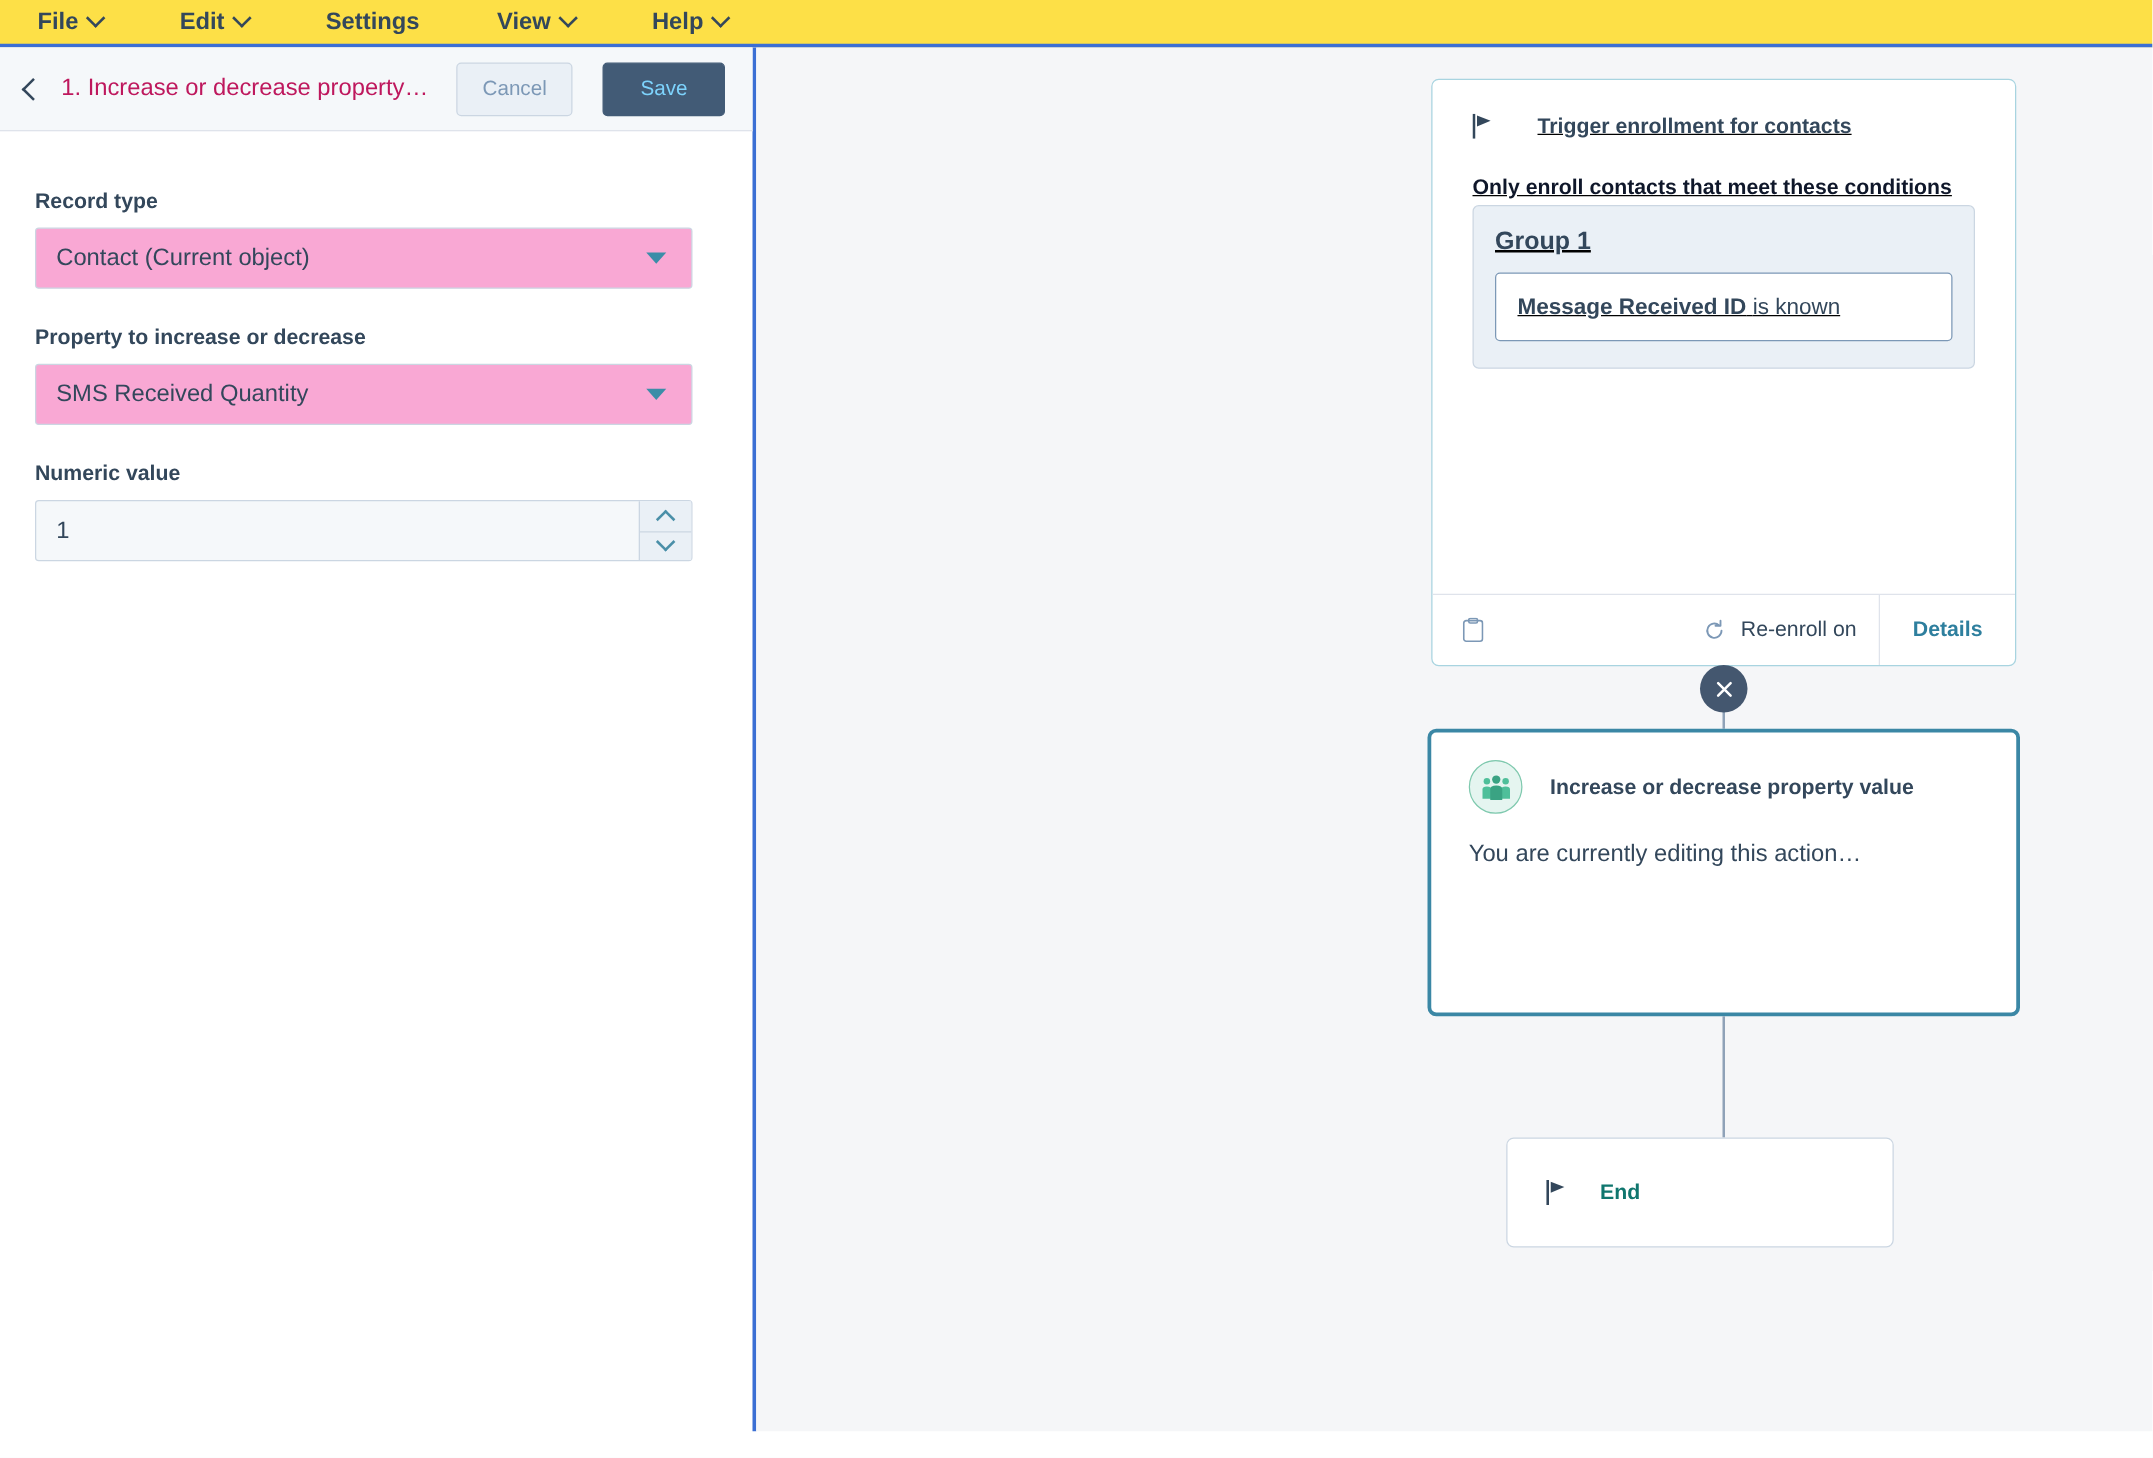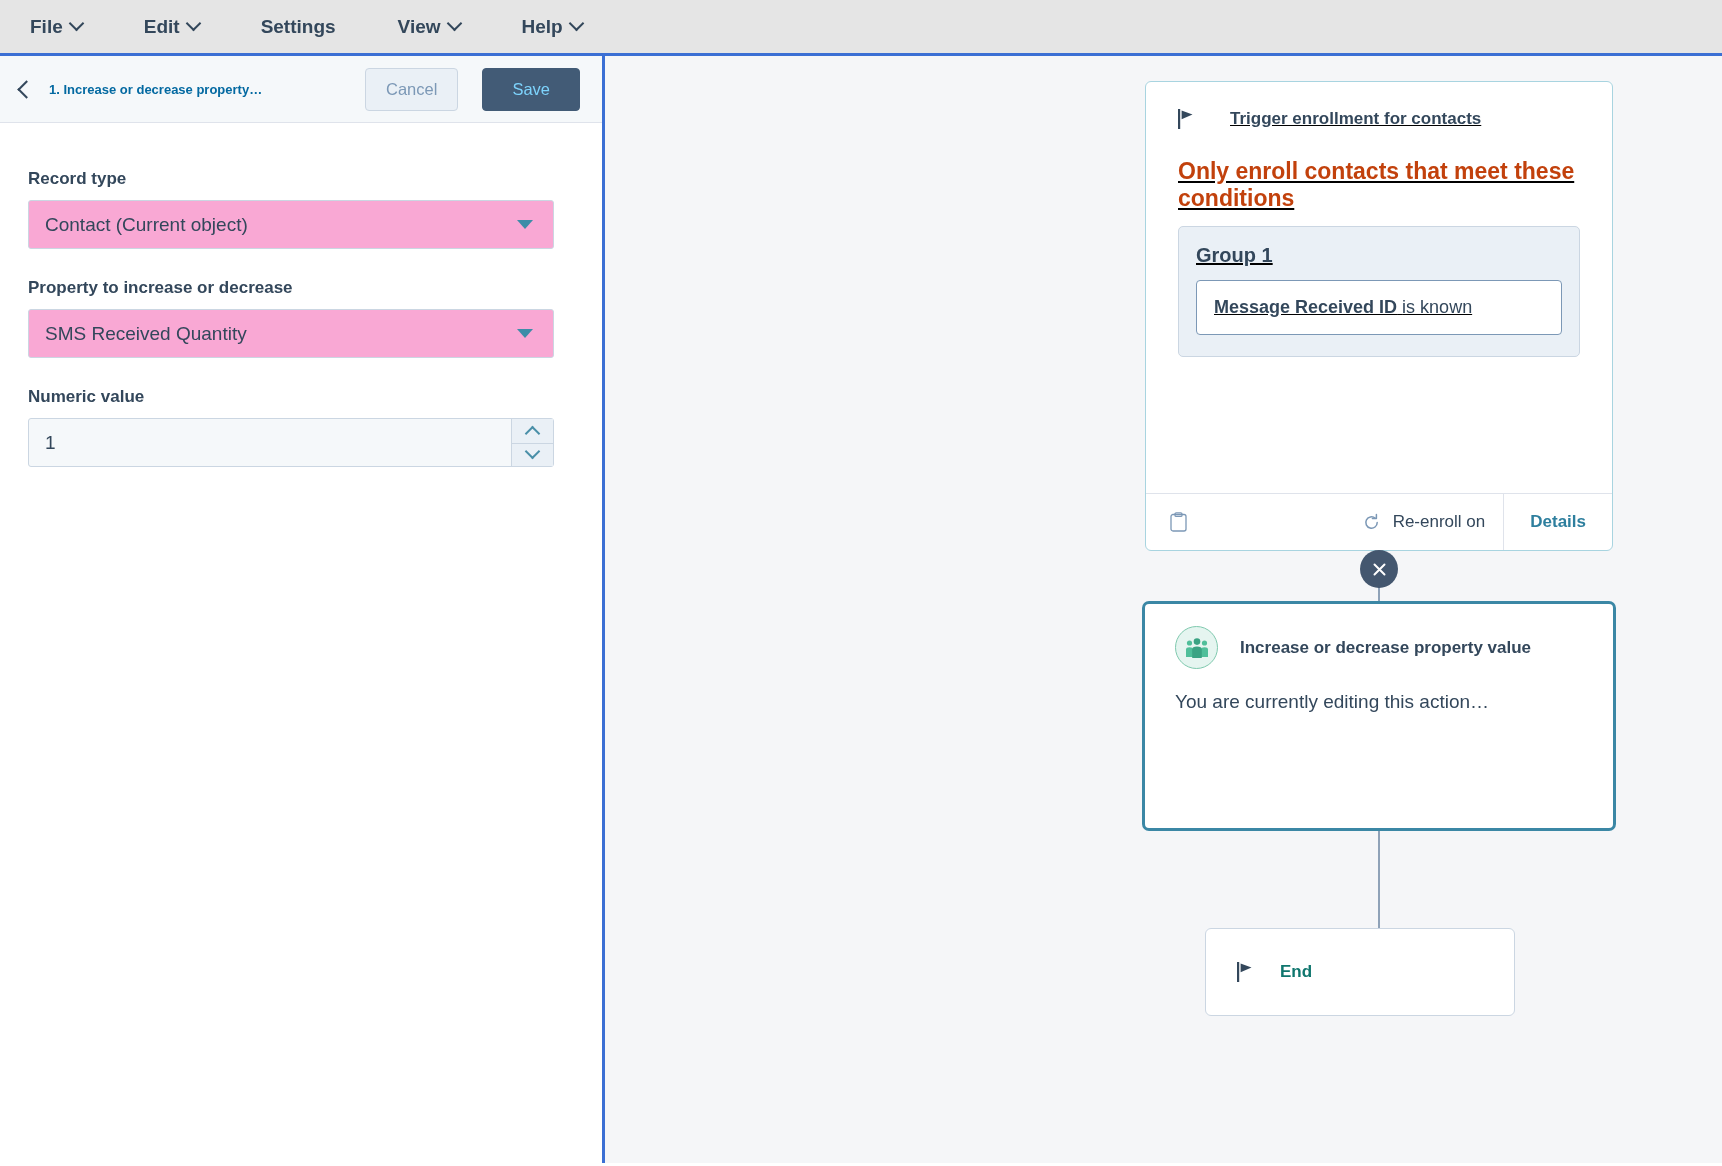--- a/index.html
+++ b/index.html
@@ -5,22 +5,22 @@
   * { box-sizing: border-box; margin: 0; padding: 0; }
   html, body {
     width: 1722px; height: 1166px;
     font-family: "Liberation Sans", sans-serif;
     background: #ffffff;
     overflow: hidden;
   }
 
   
   .menubar {
-    height: 56px;
-    background: #e5e5e5;
+    height: 38px;
+    background: #fde047;
     display: flex;
     align-items: center;
     padding-left: 30px;
     border-bottom: 3px solid #3b6fd4;
   }
   .menu-item {
     display: flex;
     align-items: center;
     gap: 8px;
     font-size: 19px;
@@ -62,23 +62,23 @@
     width: 13px; height: 13px;
     border-left: 2.6px solid #33475b;
     border-bottom: 2.6px solid #33475b;
     transform: rotate(45deg);
     margin-left: 6px;
     margin-right: 4px;
     cursor: pointer;
     flex: 0 0 auto;
   }
   .panel-title {
-    font-size: 13px;
-    font-weight: bold;
-    color: #0369a1;
+    font-size: 19px;
+    font-weight: normal;
+    color: #be185d;
     flex: 1 1 auto;
     overflow: hidden;
     white-space: nowrap;
   }
   .btn {
     font-family: "Liberation Sans", sans-serif;
     font-size: 16.5px;
     border-radius: 4px;
     padding: 11px 20px;
     cursor: pointer;
@@ -198,24 +198,24 @@
     gap: 34px;
     margin-bottom: 29px;
   }
   .flag-icon { width: 18px; height: 20px; flex: 0 0 auto; }
   .trigger-head-label {
     font-size: 17px;
     font-weight: bold;
     color: #33475b;
   }
   .conditions-label {
-    font-size: 23px;
-    font-weight: bold;
-    color: #c2410c;
-    margin-bottom: 14px;
+    font-size: 17px;
+    font-weight: bold;
+    color: #0f172a;
+    margin-bottom: 4px;
   }
   .group-box {
     background: #eaf0f6;
     border: 1px solid #cbd6e2;
     border-radius: 5px;
     padding: 17px 17px 21px 17px;
   }
   .group-title {
     font-size: 20px;
     font-weight: bold;

